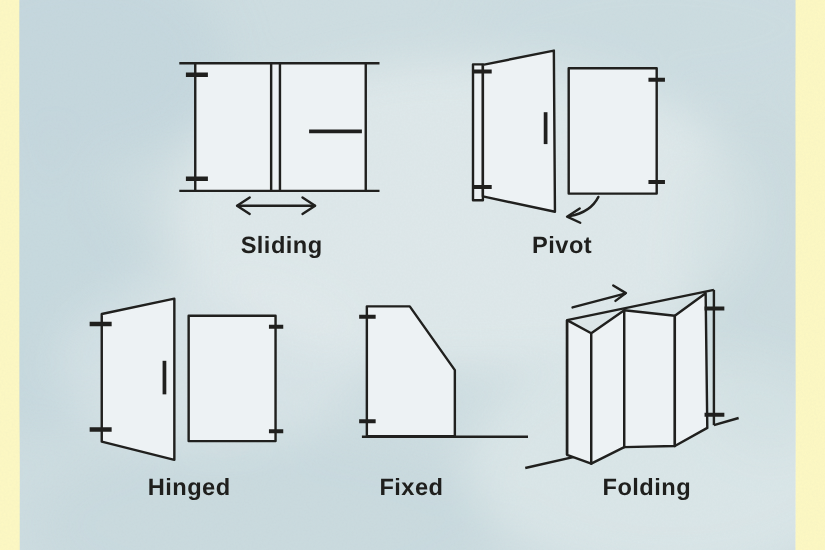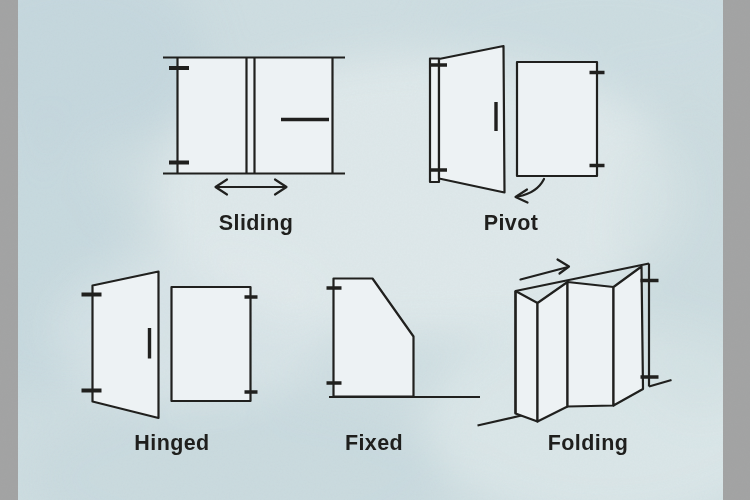--- a/index.html
+++ b/index.html
@@ -5,21 +5,21 @@
   html, body {
     margin: 0;
     padding: 0;
     background: #ffffff;
     font-family: "Liberation Sans", "DejaVu Sans", sans-serif;
   }
   .stage {
     position: relative;
     width: 750px;
     height: 500px;
-    background: #a3a3a3;
+    background: #fef9c3;
     overflow: hidden;
   }
   svg { display: block; }
   .door-label {
     font-family: "Liberation Sans", "DejaVu Sans", sans-serif;
     font-size: 21.5px;
     font-weight: 600;
     letter-spacing: 0.4px;
     fill: #1f1f1d;
   }

